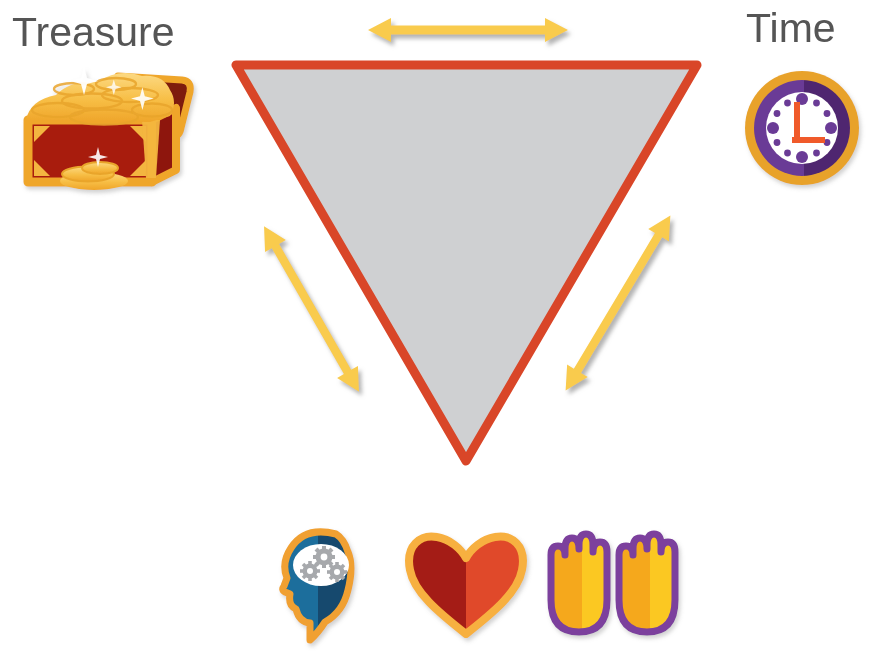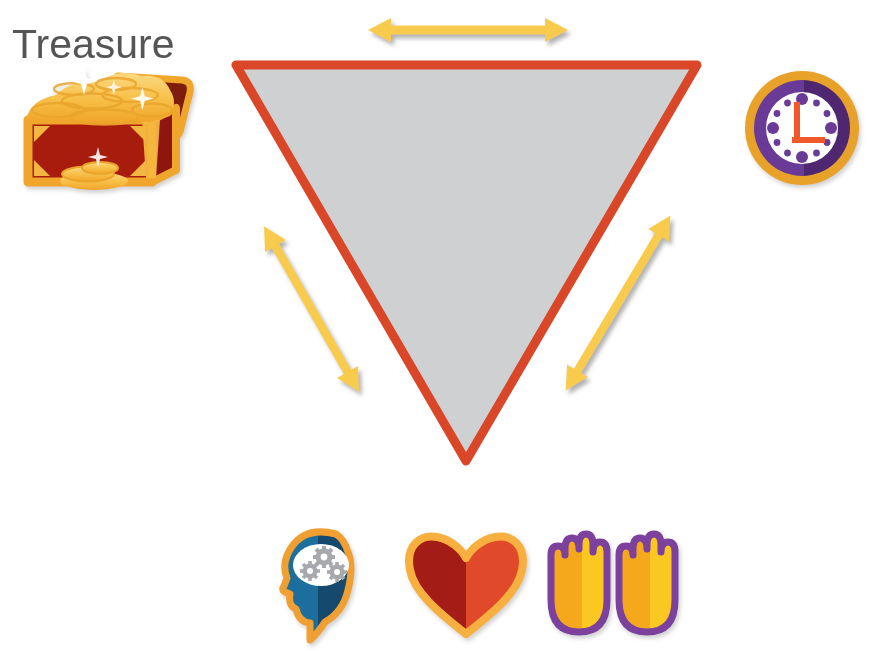--- a/index.html
+++ b/index.html
@@ -26,21 +26,21 @@
   }
   .label {
     position: absolute;
     color: #555555;
     font-family: "Liberation Sans", sans-serif;
     font-size: 41px;
     line-height: 1;
     white-space: nowrap;
     letter-spacing: 0px;
   }
-  #label-treasure { left: 12px;  top: 24px; }
+  #label-treasure { left: 12px;  top: 12px; }
   #label-time     { left: 746px; top: 8px; }
   #label-talent   { left: 405px; top: 478px; }
 </style>
 </head>
 <body>
 
 <div id="stage">
 
   <svg class="layer" viewBox="0 0 870 654" xmlns="http://www.w3.org/2000/svg">
     <defs>
@@ -240,15 +240,16 @@
                  Q 633,538 640,538 Q 647,538 647,549 L 647,545
                  Q 647,534 654,534 Q 661,534 661,545 L 661,552
                  Q 661,542 668,542 Q 675,542 675,552 L 675,600
                  Q 675,632 647,632 Q 619,632 619,600 Z" fill="url(#handSplit)" stroke="#7B3F9D" stroke-width="7" stroke-linejoin="round"></path>
       </g>
     </g>
   </svg>
 
   <div class="label" id="label-treasure">Treasure</div>
 
+  <div class="label" id="label-time">Time</div>
 
 
 </div>
 
 </body></html>

